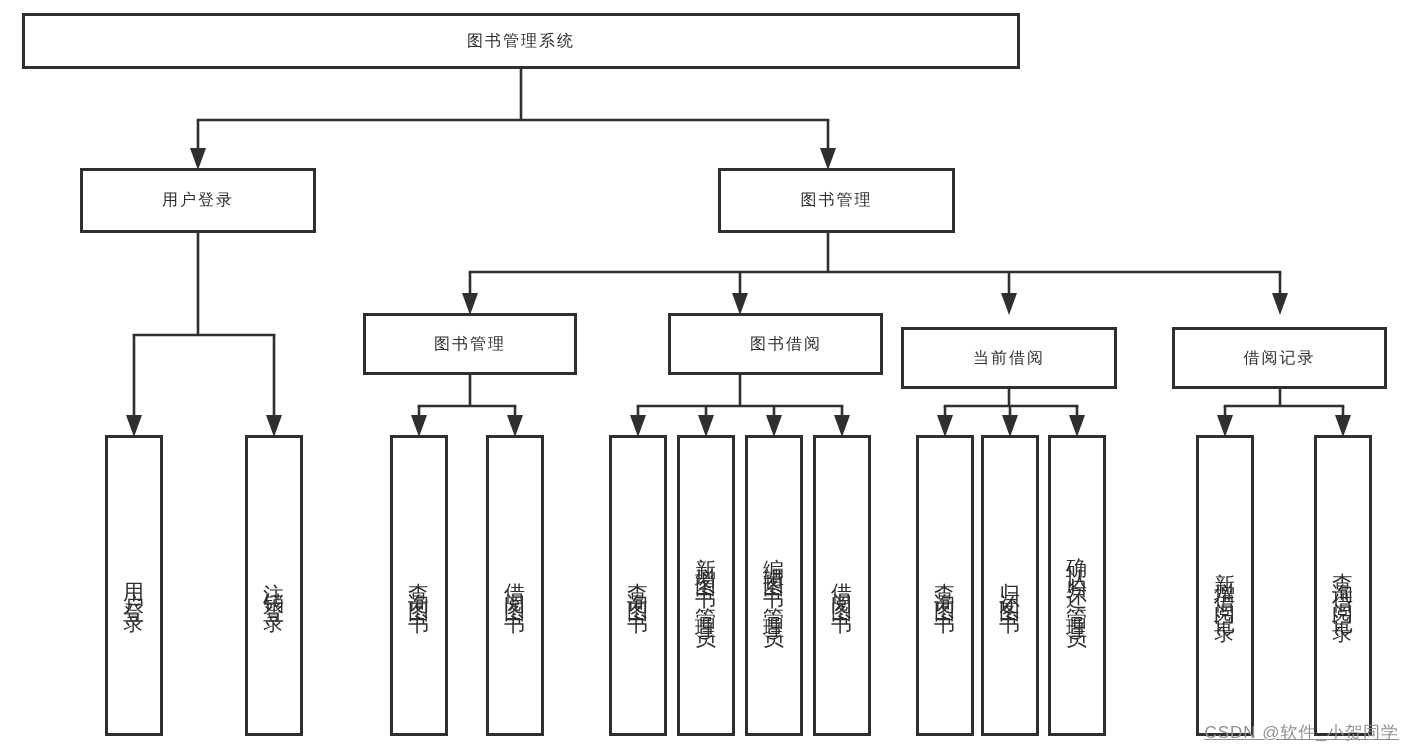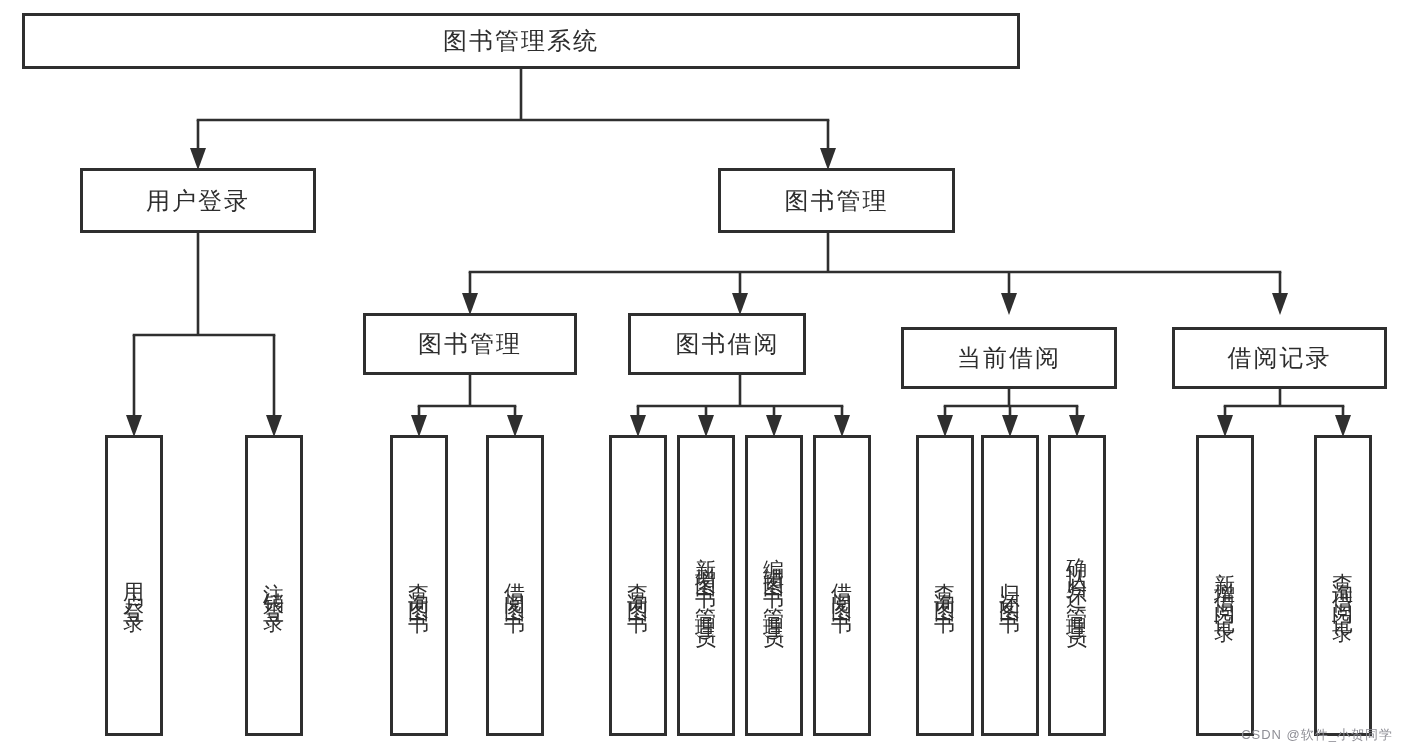--- a/index.html
+++ b/index.html
@@ -27,40 +27,41 @@
   .node {
     position: absolute;
     background: var(--box-bg);
     border: 3px solid var(--line);
     display: flex;
     align-items: center;
     justify-content: center;
     color: var(--text);
   }
   .node-h span {
-    font-size: 24px;
+    font-size: 16px;
     letter-spacing: 2px;
     white-space: nowrap;
   }
   .node-v span {
     writing-mode: vertical-rl;
     text-orientation: mixed;
     font-size: 21px;
     letter-spacing: 10px;
     line-height: 1;
     white-space: nowrap;
   }
   #watermark {
     position: absolute;
-    right: 12px;
+    right: 6px;
     bottom: 3px;
-    font-size: 13px;
+    font-size: 17px;
     color: var(--watermark);
     letter-spacing: 1px;
     white-space: nowrap;
+    text-decoration: underline;
   }
 </style>
 </head>
 <body>
 
 <div id="canvas">
   <svg id="wires" viewBox="0 0 1405 747" xmlns="http://www.w3.org/2000/svg">
       <line x1="521" y1="69" x2="521" y2="120" stroke="#2f2f2f" stroke-width="2.6"></line>
       <line x1="196.7" y1="120" x2="829.3" y2="120" stroke="#2f2f2f" stroke-width="2.6"></line>
       <line x1="198" y1="120" x2="198" y2="154" stroke="#2f2f2f" stroke-width="2.6"></line>
@@ -120,21 +121,21 @@
       </div>
       <div class="node node-h" style="left: 80px; top: 168px; width: 236px; height: 65px;">
         <span>用户登录</span>
       </div>
       <div class="node node-h" style="left: 718px; top: 168px; width: 237px; height: 65px;">
         <span>图书管理</span>
       </div>
       <div class="node node-h" style="left: 363px; top: 313px; width: 214px; height: 62px;">
         <span>图书管理</span>
       </div>
-      <div class="node node-h" style="left: 628px; top: 313px; width: 178px; height: 62px; padding-left: 21px;">
+      <div class="node node-h" style="left: 668px; top: 313px; width: 215px; height: 62px; padding-left: 21px;">
         <span>图书借阅</span>
       </div>
       <div class="node node-h" style="left: 901px; top: 327px; width: 216px; height: 62px;">
         <span>当前借阅</span>
       </div>
       <div class="node node-h" style="left: 1172px; top: 327px; width: 215px; height: 62px;">
         <span>借阅记录</span>
       </div>
       <div class="node node-v" style="left: 105px; top: 435px; width: 58px; height: 301px;">
         <span>用户登录</span>

